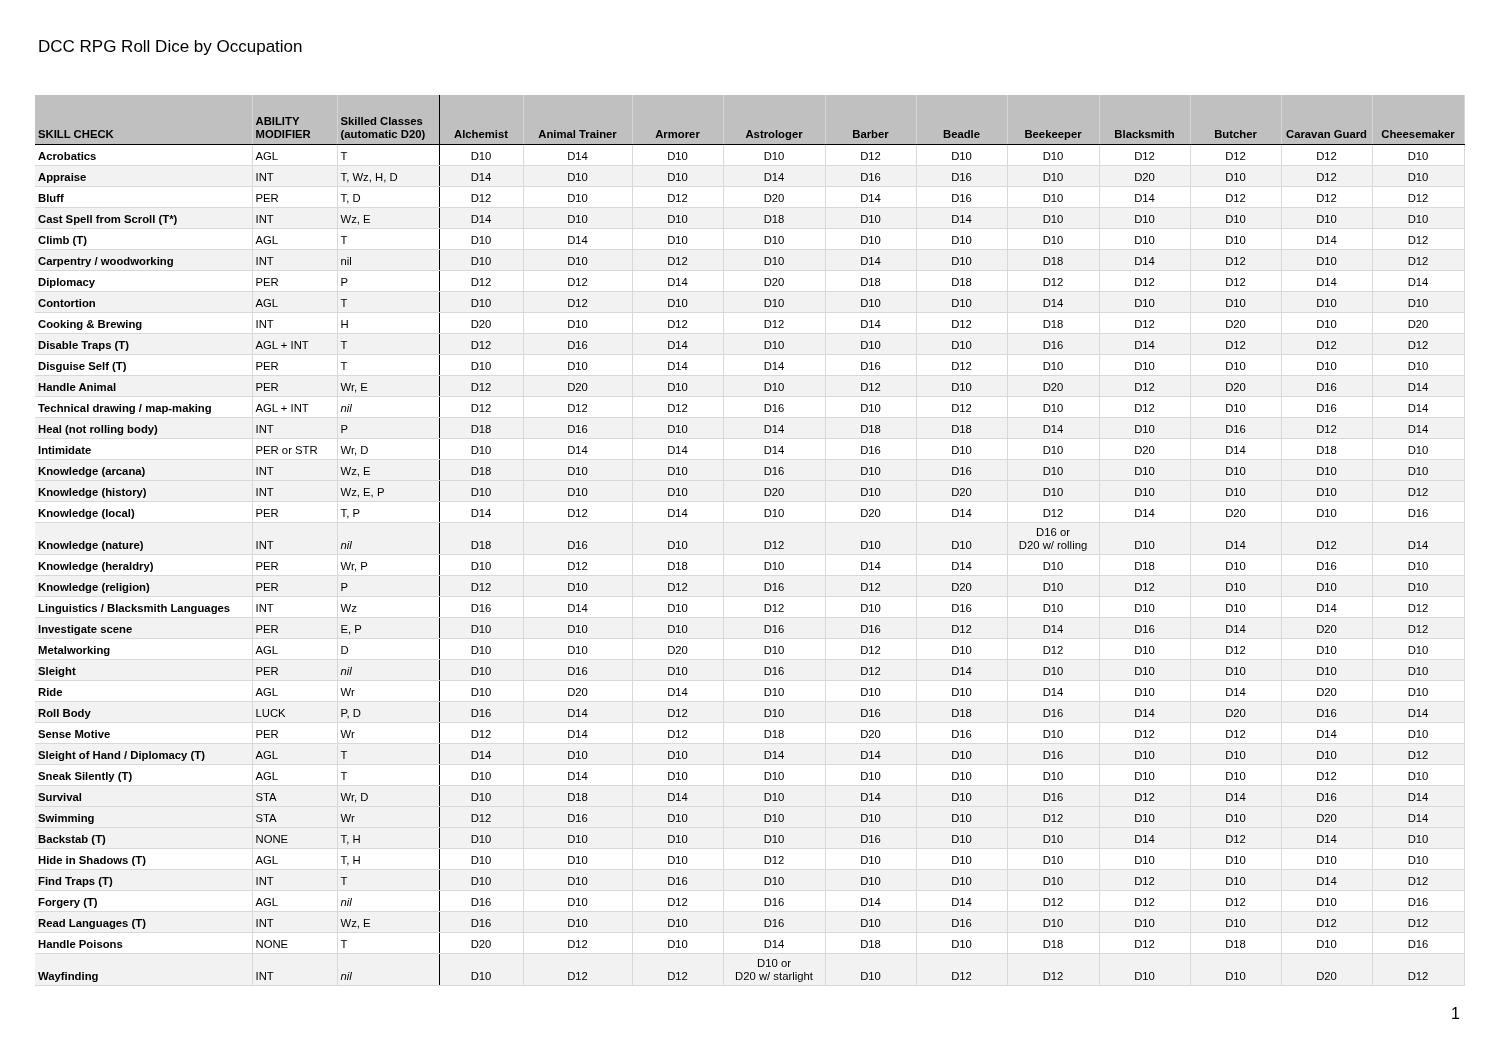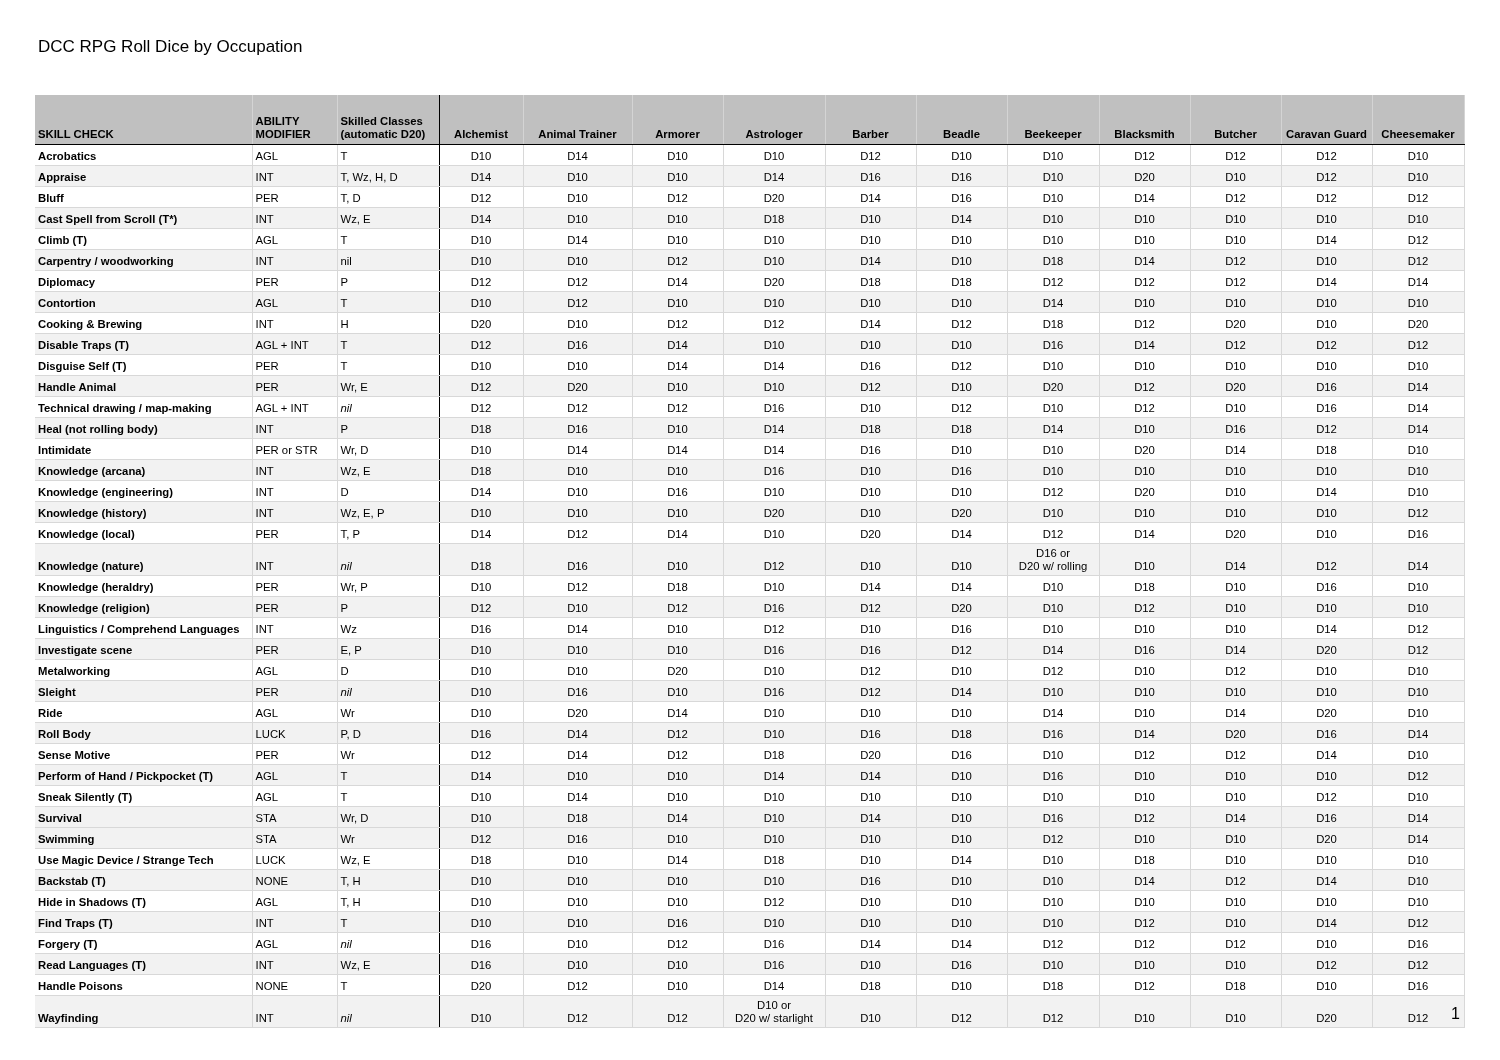--- a/index.html
+++ b/index.html
@@ -334,36 +334,20 @@
         <td class="die" style="white-space: pre-line;">D10</td>
         <td class="die" style="white-space: pre-line;">D16</td>
         <td class="die" style="white-space: pre-line;">D10</td>
         <td class="die" style="white-space: pre-line;">D16</td>
         <td class="die" style="white-space: pre-line;">D10</td>
         <td class="die" style="white-space: pre-line;">D10</td>
         <td class="die" style="white-space: pre-line;">D10</td>
         <td class="die" style="white-space: pre-line;">D10</td>
         <td class="die" style="white-space: pre-line;">D10</td>
       </tr>
-      <tr>
-        <td class="skill">Knowledge (engineering)</td>
-        <td class="mod">INT</td>
-        <td class="cls divider">D</td>
-        <td class="die" style="white-space: pre-line;">D14</td>
-        <td class="die" style="white-space: pre-line;">D10</td>
-        <td class="die" style="white-space: pre-line;">D16</td>
-        <td class="die" style="white-space: pre-line;">D10</td>
-        <td class="die" style="white-space: pre-line;">D10</td>
-        <td class="die" style="white-space: pre-line;">D10</td>
-        <td class="die" style="white-space: pre-line;">D12</td>
-        <td class="die" style="white-space: pre-line;">D20</td>
-        <td class="die" style="white-space: pre-line;">D10</td>
-        <td class="die" style="white-space: pre-line;">D14</td>
-        <td class="die" style="white-space: pre-line;">D10</td>
-      </tr>
       <tr class="alt">
         <td class="skill">Knowledge (history)</td>
         <td class="mod">INT</td>
         <td class="cls divider">Wz, E, P</td>
         <td class="die" style="white-space: pre-line;">D10</td>
         <td class="die" style="white-space: pre-line;">D10</td>
         <td class="die" style="white-space: pre-line;">D10</td>
         <td class="die" style="white-space: pre-line;">D20</td>
         <td class="die" style="white-space: pre-line;">D10</td>
         <td class="die" style="white-space: pre-line;">D20</td>
@@ -432,21 +416,21 @@
         <td class="die" style="white-space: pre-line;">D16</td>
         <td class="die" style="white-space: pre-line;">D12</td>
         <td class="die" style="white-space: pre-line;">D20</td>
         <td class="die" style="white-space: pre-line;">D10</td>
         <td class="die" style="white-space: pre-line;">D12</td>
         <td class="die" style="white-space: pre-line;">D10</td>
         <td class="die" style="white-space: pre-line;">D10</td>
         <td class="die" style="white-space: pre-line;">D10</td>
       </tr>
       <tr>
-        <td class="skill">Linguistics / Comprehend Languages</td>
+        <td class="skill">Linguistics / Blacksmith Languages</td>
         <td class="mod">INT</td>
         <td class="cls divider">Wz</td>
         <td class="die" style="white-space: pre-line;">D16</td>
         <td class="die" style="white-space: pre-line;">D14</td>
         <td class="die" style="white-space: pre-line;">D10</td>
         <td class="die" style="white-space: pre-line;">D12</td>
         <td class="die" style="white-space: pre-line;">D10</td>
         <td class="die" style="white-space: pre-line;">D16</td>
         <td class="die" style="white-space: pre-line;">D10</td>
         <td class="die" style="white-space: pre-line;">D10</td>
@@ -544,21 +528,21 @@
         <td class="die" style="white-space: pre-line;">D18</td>
         <td class="die" style="white-space: pre-line;">D20</td>
         <td class="die" style="white-space: pre-line;">D16</td>
         <td class="die" style="white-space: pre-line;">D10</td>
         <td class="die" style="white-space: pre-line;">D12</td>
         <td class="die" style="white-space: pre-line;">D12</td>
         <td class="die" style="white-space: pre-line;">D14</td>
         <td class="die" style="white-space: pre-line;">D10</td>
       </tr>
       <tr class="alt">
-        <td class="skill">Perform of Hand / Pickpocket (T)</td>
+        <td class="skill">Sleight of Hand / Diplomacy (T)</td>
         <td class="mod">AGL</td>
         <td class="cls divider">T</td>
         <td class="die" style="white-space: pre-line;">D14</td>
         <td class="die" style="white-space: pre-line;">D10</td>
         <td class="die" style="white-space: pre-line;">D10</td>
         <td class="die" style="white-space: pre-line;">D14</td>
         <td class="die" style="white-space: pre-line;">D14</td>
         <td class="die" style="white-space: pre-line;">D10</td>
         <td class="die" style="white-space: pre-line;">D16</td>
         <td class="die" style="white-space: pre-line;">D10</td>
@@ -606,36 +590,20 @@
         <td class="die" style="white-space: pre-line;">D16</td>
         <td class="die" style="white-space: pre-line;">D10</td>
         <td class="die" style="white-space: pre-line;">D10</td>
         <td class="die" style="white-space: pre-line;">D10</td>
         <td class="die" style="white-space: pre-line;">D10</td>
         <td class="die" style="white-space: pre-line;">D12</td>
         <td class="die" style="white-space: pre-line;">D10</td>
         <td class="die" style="white-space: pre-line;">D10</td>
         <td class="die" style="white-space: pre-line;">D20</td>
         <td class="die" style="white-space: pre-line;">D14</td>
-      </tr>
-      <tr>
-        <td class="skill">Use Magic Device / Strange Tech</td>
-        <td class="mod">LUCK</td>
-        <td class="cls divider">Wz, E</td>
-        <td class="die" style="white-space: pre-line;">D18</td>
-        <td class="die" style="white-space: pre-line;">D10</td>
-        <td class="die" style="white-space: pre-line;">D14</td>
-        <td class="die" style="white-space: pre-line;">D18</td>
-        <td class="die" style="white-space: pre-line;">D10</td>
-        <td class="die" style="white-space: pre-line;">D14</td>
-        <td class="die" style="white-space: pre-line;">D10</td>
-        <td class="die" style="white-space: pre-line;">D18</td>
-        <td class="die" style="white-space: pre-line;">D10</td>
-        <td class="die" style="white-space: pre-line;">D10</td>
-        <td class="die" style="white-space: pre-line;">D10</td>
       </tr>
       <tr class="alt">
         <td class="skill">Backstab (T)</td>
         <td class="mod">NONE</td>
         <td class="cls divider">T, H</td>
         <td class="die" style="white-space: pre-line;">D10</td>
         <td class="die" style="white-space: pre-line;">D10</td>
         <td class="die" style="white-space: pre-line;">D10</td>
         <td class="die" style="white-space: pre-line;">D10</td>
         <td class="die" style="white-space: pre-line;">D16</td>

